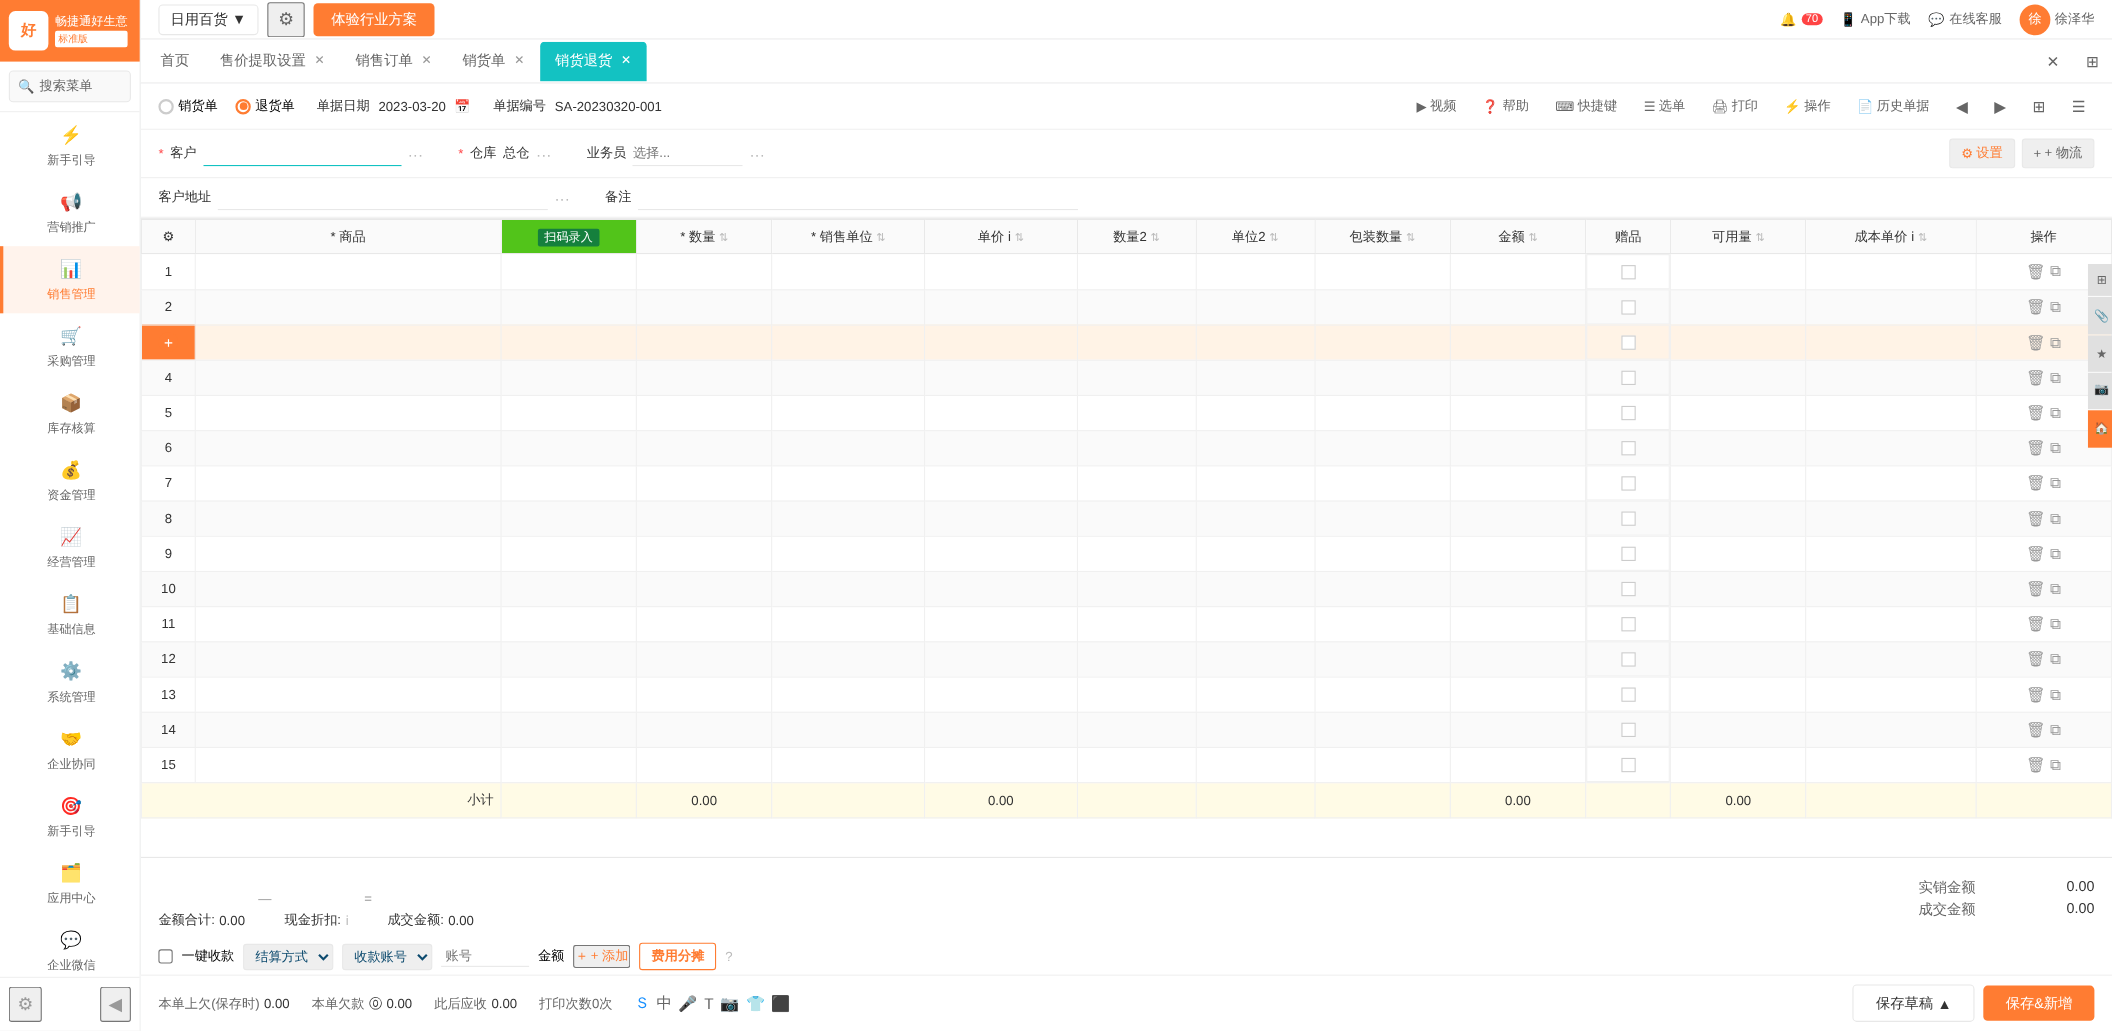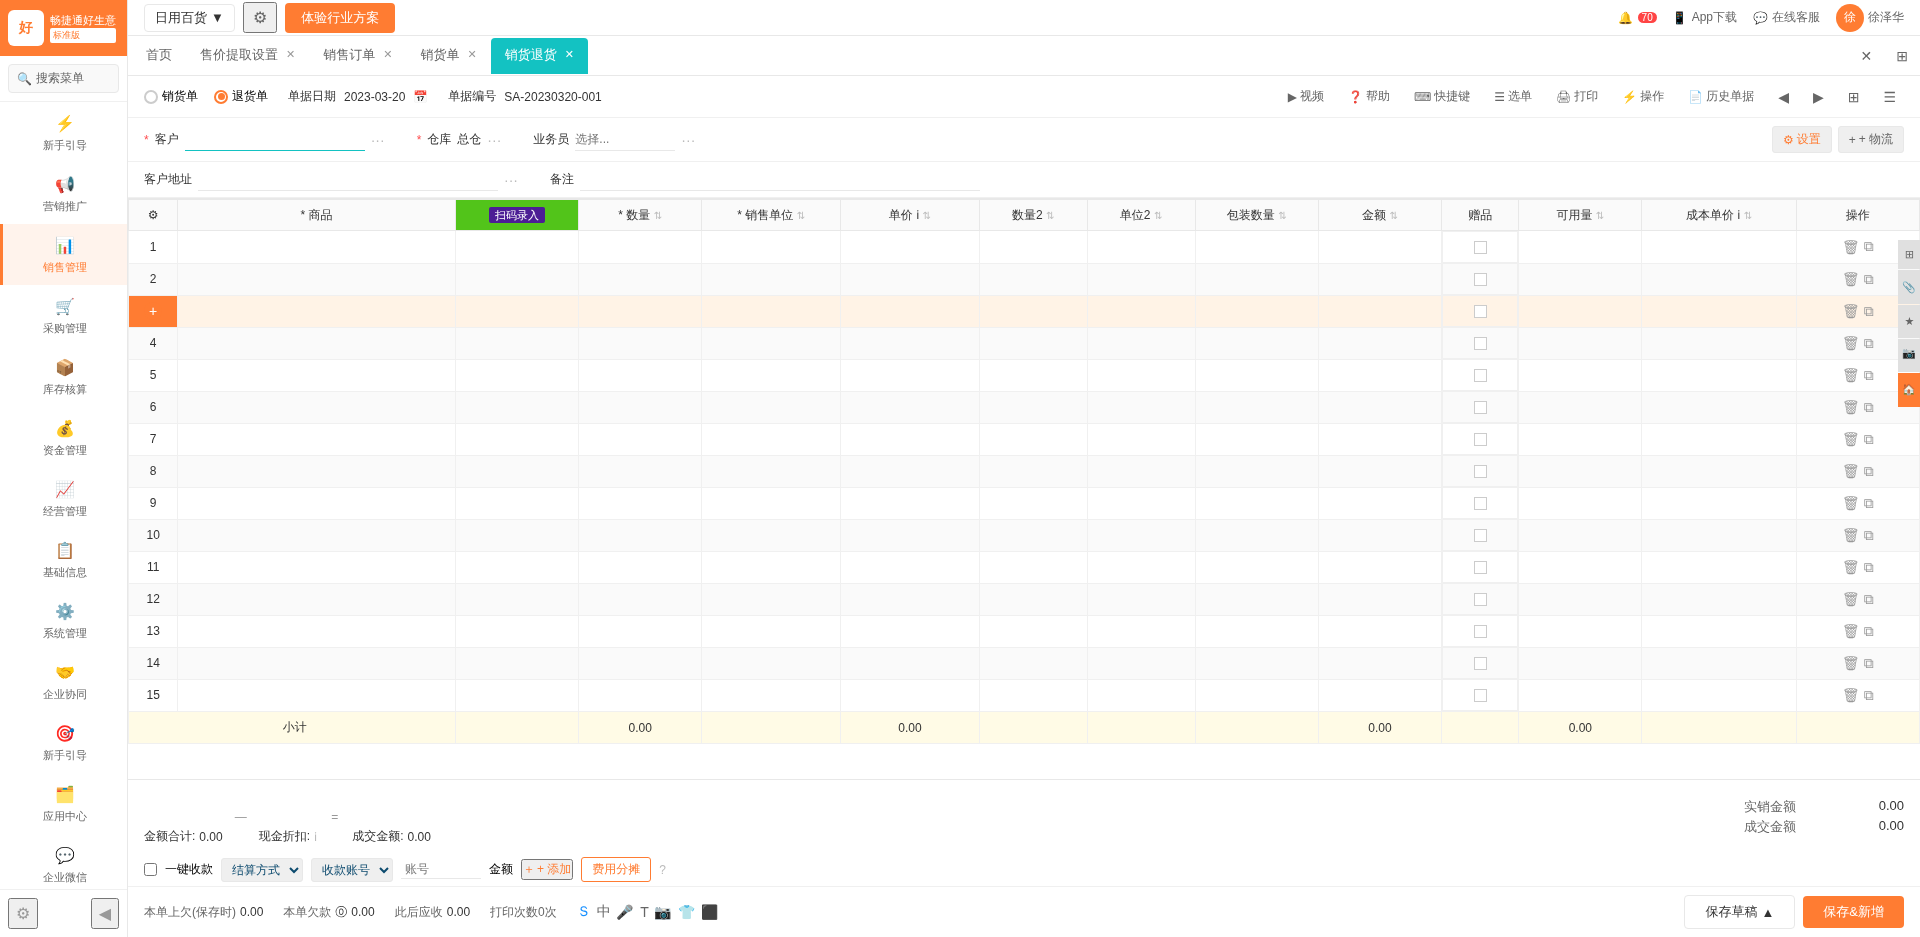--- a/index.html
+++ b/index.html
@@ -63,21 +63,21 @@
     .data-table thead th { background: #fafafa; border: 1px solid #e8e8e8; padding: 6px 8px; text-align: center; font-size: 12px; color: #333; font-weight: normal; white-space: nowrap; position: sticky; top: 0; z-index: 10; }
     .data-table tbody td { border: 1px solid #f0f0f0; padding: 4px 6px; text-align: center; font-size: 12px; color: #333; height: 32px; }
     .data-table tbody tr:nth-child(odd) { background: #fff; }
     .data-table tbody tr:nth-child(even) { background: #fafafa; }
     .data-table tbody tr.highlight { background: #fff3e6 !important; }
     .data-table tbody tr.highlight td { background: #fff3e6; }
     .row-num { color: #999; font-size: 11px; }
     .add-row-btn { width: 18px; height: 18px; background: #ff7c32; border-radius: 50%; color: #fff; display: flex; align-items: center; justify-content: center; cursor: pointer; font-size: 14px; margin: 0 auto; }
     .checkbox-cell { display: flex; align-items: center; justify-content: center; }
     .table-checkbox { width: 13px; height: 13px; border: 1px solid #ccc; background: #fff; cursor: pointer; }
-    .scan-btn { background: #4c1d95; color: #fff; padding: 2px 6px; border-radius: 2px; font-size: 11px; cursor: pointer; white-space: nowrap; margin-top: 16px; }
+    .scan-btn { background: #15803d; color: #fff; padding: 2px 6px; border-radius: 2px; font-size: 11px; cursor: pointer; white-space: nowrap; margin-top: 16px; }
     .col-sort { color: #bbb; cursor: pointer; font-size: 10px; }
     .action-icons { display: flex; gap: 4px; align-items: center; justify-content: center; }
     .action-icon { cursor: pointer; color: #999; font-size: 14px; }
 
     .total-row td { background: #fffbe6 !important; font-weight: 500; color: #333; }
     .total-row td.zero { color: #333; }
 
     
     .footer-section { background: #fff; border-top: 1px solid #e8e8e8; }
     .footer-calc { padding: 8px 16px; display: flex; align-items: center; gap: 8px; font-size: 12px; color: #333; }
@@ -85,21 +85,21 @@
     .footer-eq { color: #999; }
     .footer-result { color: #333; font-weight: 500; }
     .amount-line { display: flex; justify-content: space-between; gap: 16px; font-size: 13px; }
     .amount-label { color: #666; }
     .amount-value { color: #333; font-weight: 500; }
     .footer-payment { padding: 4px 16px; display: flex; align-items: center; gap: 8px; font-size: 12px; }
     .footer-payment-checkbox { width: 13px; height: 13px; border: 1px solid #ccc; }
     .footer-select { border: 1px solid #e8e8e8; padding: 3px 6px; border-radius: 3px; font-size: 12px; color: #0c4a6e; }
     .footer-input-field { border: none; border-bottom: 1px solid #e8e8e8; padding: 2px 4px; font-size: 12px; width: 80px; }
     .add-expense-btn { display: flex; align-items: center; gap: 2px; color: #ff7c32; cursor: pointer; font-size: 12px; }
-    .expense-split-btn { background: #fff; border: 1px solid #ff7c32; color: #ff7c32; padding: 3px 10px; border-radius: 3px; cursor: pointer; font-size: 12px; }
+    .expense-split-btn { background: #fff; border: 1px solid #ff7c32; color: #ff7c32; padding: 3px 10px; border-radius: 3px; cursor: pointer; font-size: 12px; font-weight: bold; }
     .footer-bottom { padding: 8px 16px; display: flex; align-items: center; justify-content: space-between; font-size: 12px; color: #666; background: #fff; border-top: 1px solid #f0f0f0; }
     .footer-stats { display: flex; gap: 20px; align-items: center; }
     .stat-item { display: flex; align-items: center; gap: 4px; }
     .footer-actions { display: flex; gap: 8px; align-items: center; }
     .save-draft-btn { border: 1px solid #e8e8e8; background: #fff; padding: 7px 20px; border-radius: 4px; cursor: pointer; font-size: 13px; color: #333; display: flex; align-items: center; gap: 4px; }
     .save-new-btn { background: #ff7c32; color: #fff; border: none; padding: 7px 20px; border-radius: 4px; cursor: pointer; font-size: 13px; font-weight: 500; }
 
     .top-right-close { display: flex; align-items: center; gap: 8px; }
     .win-btn { padding: 4px 8px; cursor: pointer; color: #666; font-size: 14px; border: none; background: none; }
 
@@ -755,21 +755,21 @@
           <td></td>
             <td></td>
           <td>
               <div class="action-icons">
                 <span class="action-icon">🗑</span>
                 <span class="action-icon">⧉</span>
               </div>
             </td>
         </tr>
         <tr class="total-row">
-          <td colspan="2" style="text-align:center; padding-left:12px; background:#fffbe6;">
+          <td colspan="2" style="text-align:right; padding-left:12px; background:#fffbe6;">
             <span>小计</span>
           </td>
           <td style="background:#fffbe6;"></td>
           <td class="zero" style="background:#fffbe6;">0.00</td>
           <td style="background:#fffbe6;"></td>
           <td class="zero" style="background:#fffbe6;">0.00</td>
           <td style="background:#fffbe6;"></td>
           <td style="background:#fffbe6;"></td>
           <td style="background:#fffbe6;"></td>
           <td class="zero" style="background:#fffbe6;">0.00</td>

